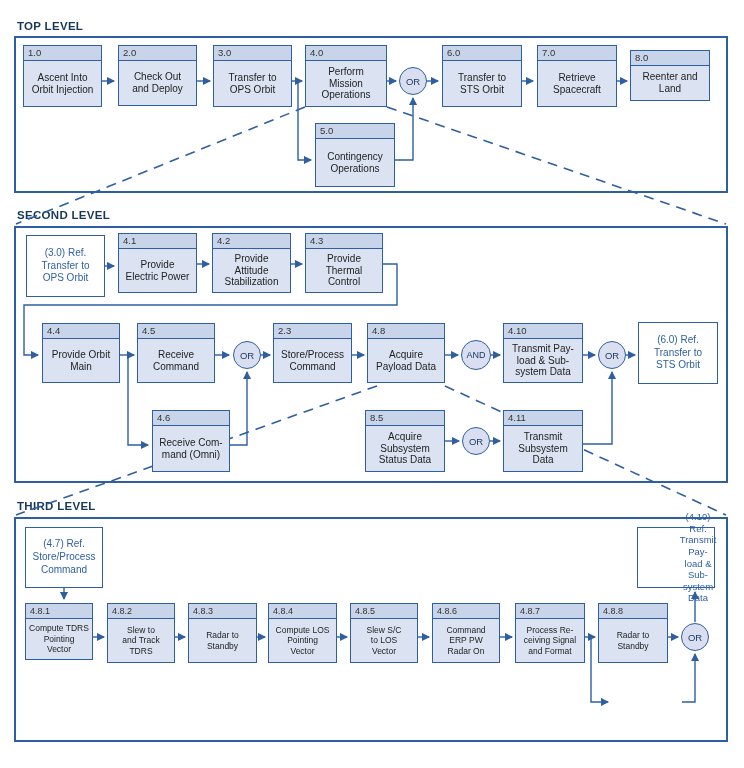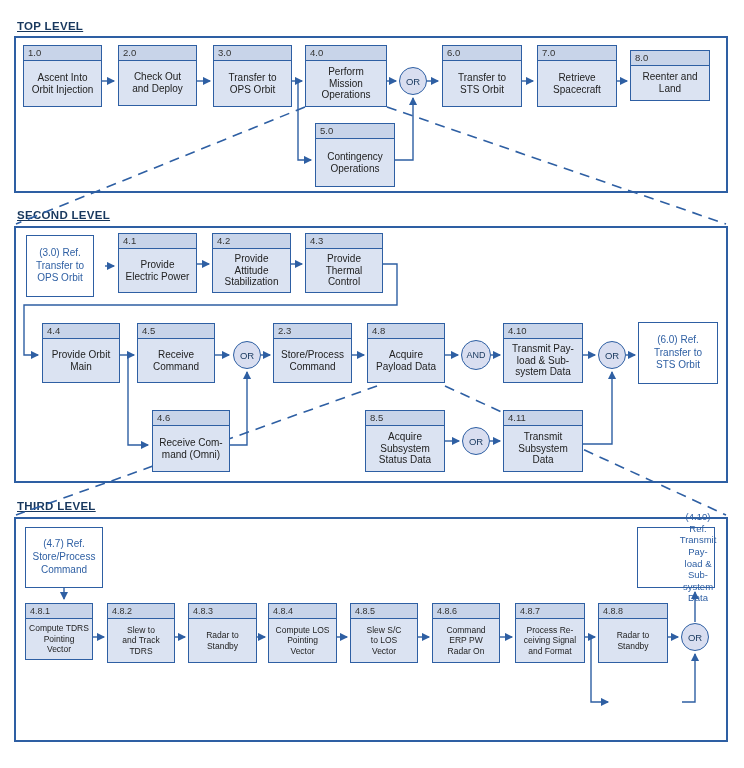--- a/index.html
+++ b/index.html
@@ -1,19 +1,19 @@
 <!DOCTYPE html>
 <html><head>
 <meta charset="utf-8">
 <style>
   html,body{margin:0;padding:0;background:#ffffff;}
   #canvas{position:relative;width:744px;height:768px;background:#ffffff;
           font-family:"Liberation Sans",sans-serif;overflow:hidden;}
   .frame{position:absolute;border:2.2px solid #2e5fa3;box-sizing:border-box;background:transparent;}
-  .lvl-label{position:absolute;font-weight:bold;font-size:11.5px;letter-spacing:.3px;color:#17375d;text-decoration:underline;}
+  .lvl-label{position:absolute;font-weight:bold;font-size:11.5px;letter-spacing:.3px;color:#17375d;}
   .fbox{position:absolute;border:1.4px solid #2e5fa3;background:#dbe3f2;box-sizing:border-box;
         display:flex;flex-direction:column;}
   .fbox .num{height:15px;flex:0 0 15px;background:#c8d4e9;border-bottom:1.4px solid #2e5fa3;
         font-size:9.5px;color:#333;padding:1px 8px 0 4px;box-sizing:border-box;line-height:12px;}
   .fbox .lbl{flex:1;display:flex;align-items:center;justify-content:center;text-align:center;
         font-size:10px;line-height:1.17;color:#222;white-space:pre-line;padding:0 1px;}
   .fbox.small .num{font-size:9px;}
   .fbox.small .lbl{font-size:8.5px;line-height:1.22;}
   .refbox{position:absolute;border:1.4px solid #2e5fa3;background:#ffffff;box-sizing:border-box;
         display:flex;align-items:center;justify-content:center;text-align:center;
@@ -131,21 +131,21 @@
     <div class="num">7.0</div>
     <div class="lbl">Retrieve
 Spacecraft</div>
   </div>
   <div class="fbox" style="left:630px;top:50px;width:80px;height:51px">
     <div class="num">8.0</div>
     <div class="lbl">Reenter and
 Land</div>
   </div>
 
-  <div class="refbox" style="left:26px;top:235px;width:68px;height:62px">(3.0) Ref.
+  <div class="refbox" style="left:26px;top:235px;width:79px;height:62px">(3.0) Ref.
 Transfer to
 OPS Orbit</div>
   <div class="fbox" style="left:118px;top:233px;width:79px;height:60px">
     <div class="num">4.1</div>
     <div class="lbl">Provide
 Electric Power</div>
   </div>
   <div class="fbox" style="left:212px;top:233px;width:79px;height:60px">
     <div class="num">4.2</div>
     <div class="lbl">Provide

